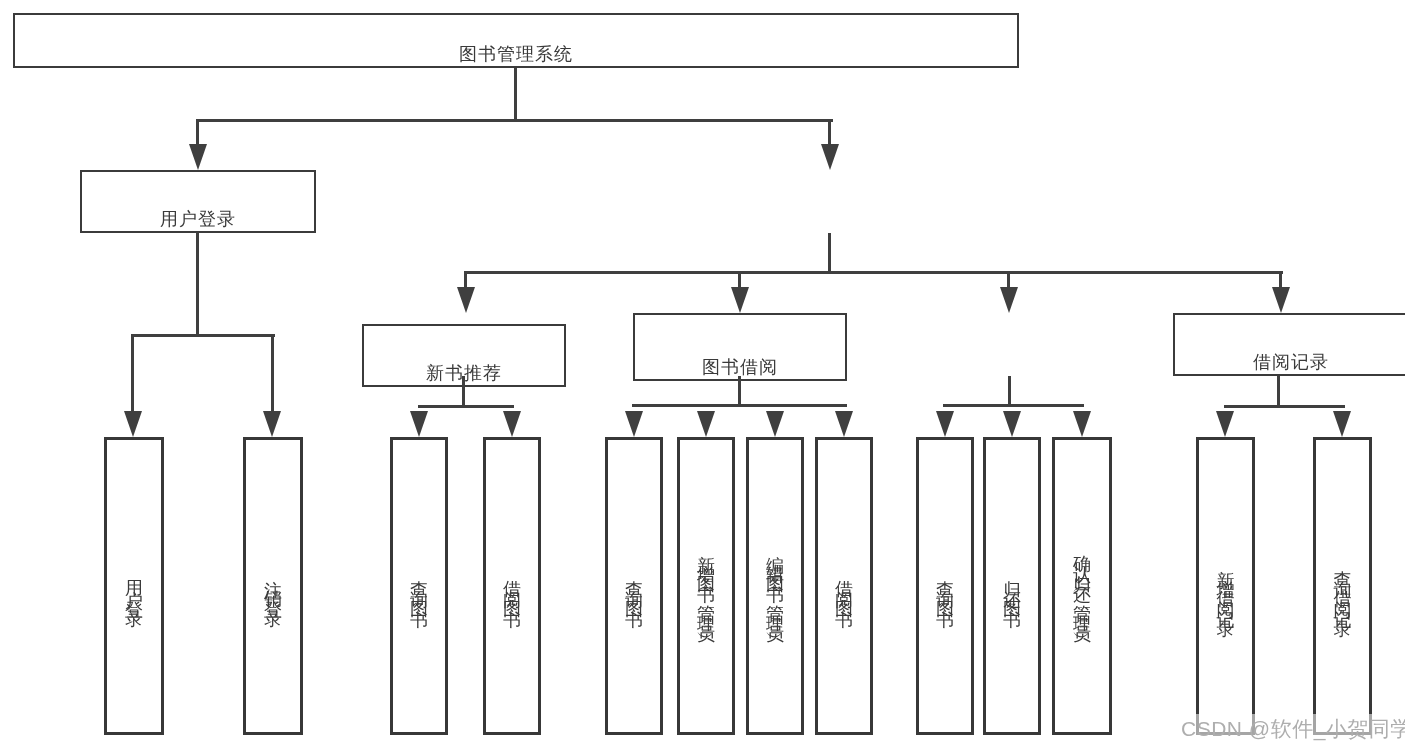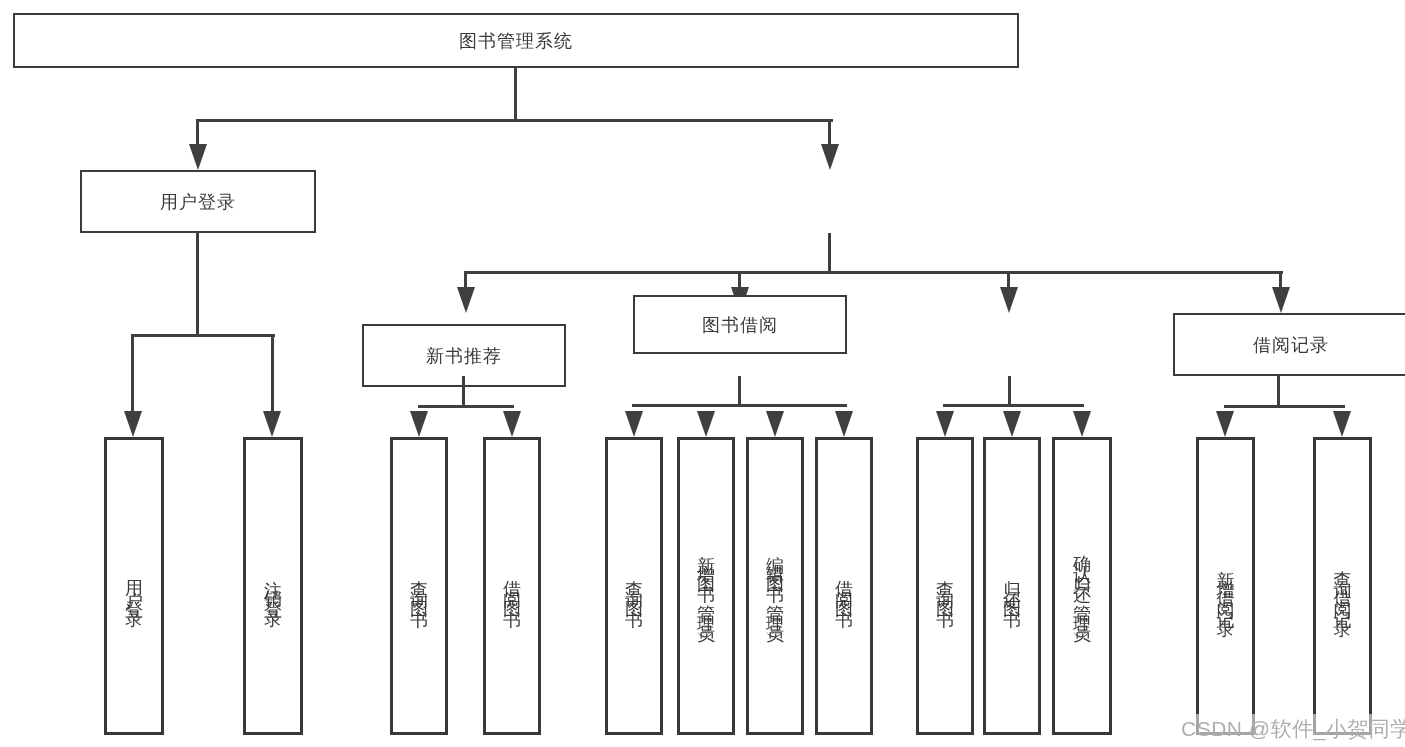--- a/index.html
+++ b/index.html
@@ -4,21 +4,21 @@
 <style>
   html,body { margin:0; padding:0; background:#fff; }
   .diagram {
     position:relative; width:1405px; height:747px; background:#ffffff;
     font-family:"Liberation Sans","DejaVu Sans",sans-serif;
     color:#3a3a3a; overflow:hidden;
   }
   .diagram * { box-sizing:border-box; }
   .box {
     position:absolute; background:#fff; border:2px solid #3b3b3b;
-    display:flex; align-items:center; justify-content:center;
+    display:flex; align-items:flex-end; justify-content:center;
     font-size:18px; letter-spacing:1px; color:#3a3a3a;
   }
   .leaf {
     position:absolute; top:437px; height:298px; background:#fff;
     border:3px solid #383838; display:flex; align-items:center; justify-content:center;
   }
   .vtext {
     writing-mode:vertical-rl; text-orientation:mixed;
     font-size:18px; letter-spacing:10px; line-height:1;
     color:#3a3a3a; white-space:nowrap;
@@ -70,21 +70,21 @@
   <div class="lv" style="left:1007px; top:271px; height:19px;"></div>
   <div class="lv" style="left:1279px; top:271px; height:19px;"></div>
   <div class="ah" style="left:457px; top:287px;"></div>
   <div class="ah" style="left:731px; top:287px;"></div>
   <div class="ah" style="left:1000px; top:287px;"></div>
   <div class="ah" style="left:1272px; top:287px;"></div>
 
   <div class="box" style="left:362px; top:313px; width:204px; height:63px;margin-top:11px;">
     <span>新书推荐</span>
   </div>
-  <div class="box" style="left:633px; top:295px; width:214px; height:59px;">
+  <div class="box" style="left:633px; top:313px; width:214px; height:68px;">
     <span>图书借阅</span>
   </div>
   <div class="box" style="left:1173px; top:313px; width:236px; height:63px;">
     <span>借阅记录</span>
   </div>
 
   <div class="lv" style="left:462px; top:376px; height:32px;"></div>
   <div class="lh" style="left:418px; top:405px; width:96px;"></div>
   <div class="ah" style="left:410px; top:411px;"></div>
   <div class="ah" style="left:503px; top:411px;"></div>

